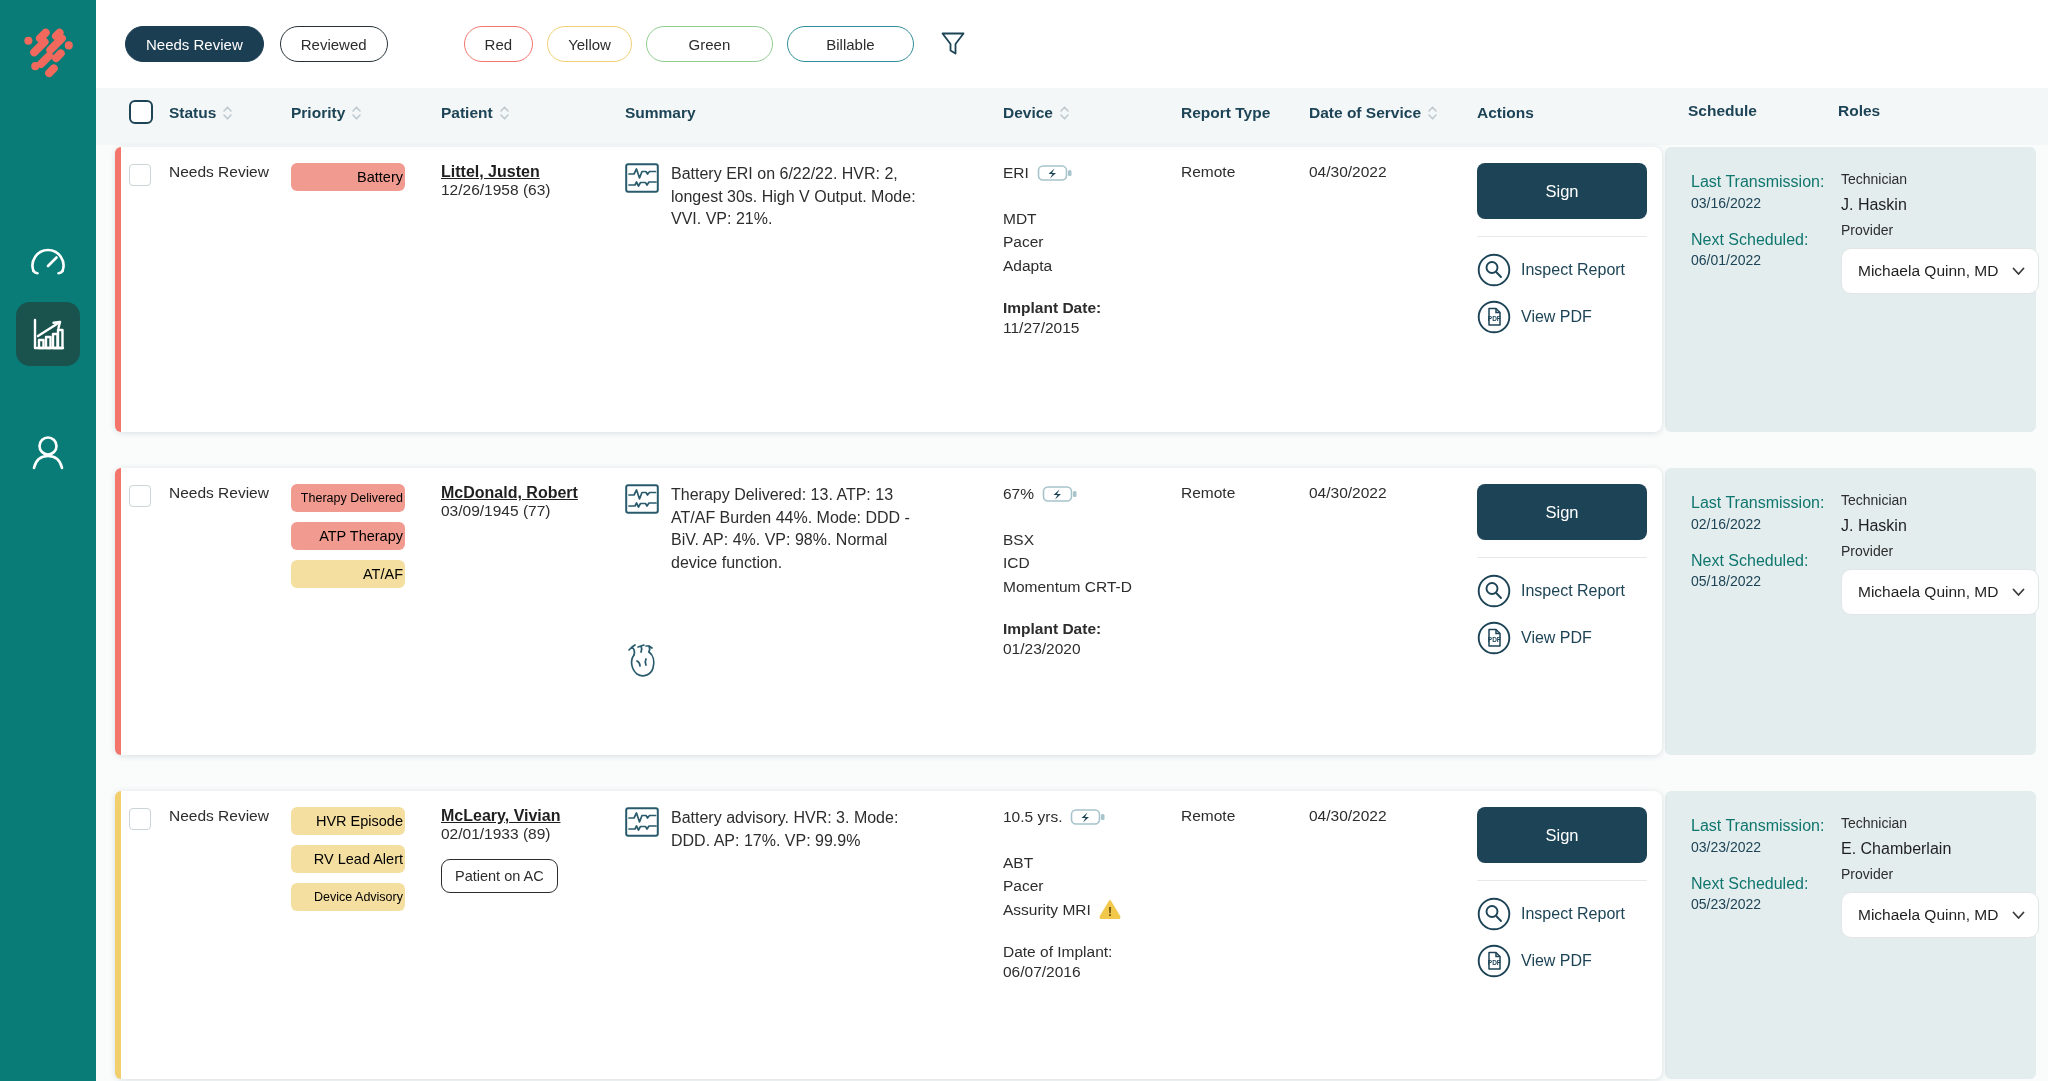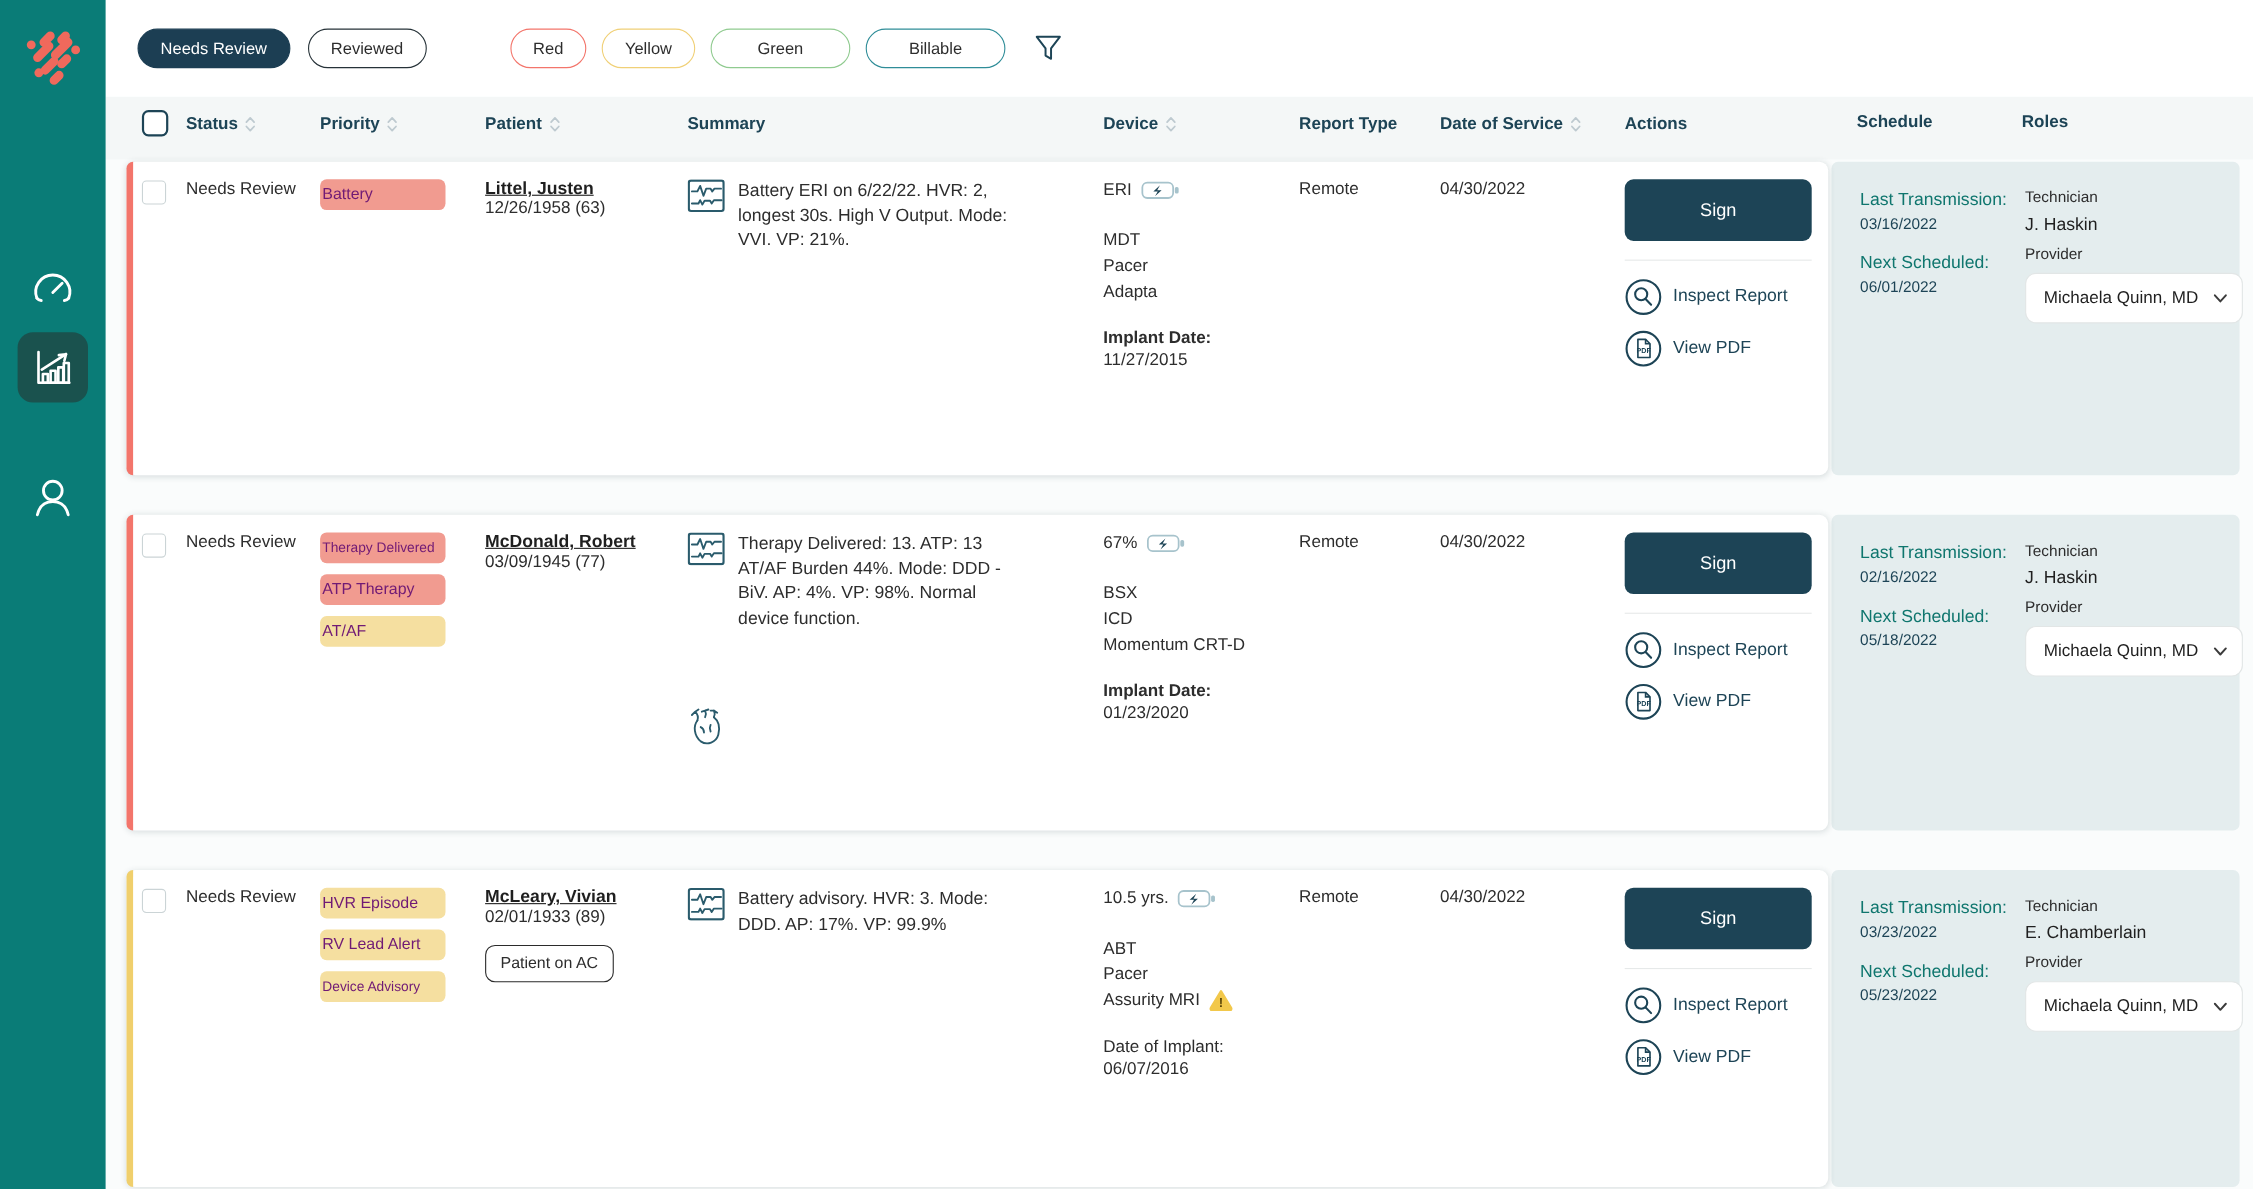--- a/index.html
+++ b/index.html
@@ -47,21 +47,21 @@
 .row:nth-of-type(3) .card,.row:nth-of-type(3) .panel{height:288px}
 .card{position:relative;width:1547px;background:#fff;border-radius:8px;
   box-shadow:0 1px 6px rgba(40,60,70,.16);display:flex;padding:16px 0 0 14px}
 .accent{position:absolute;left:0;top:0;bottom:0;width:6px;border-radius:8px 0 0 8px}
 .panel{width:371px;margin-left:3px;background:#E4EDEE;border-radius:6px;display:flex;padding:24px 10px 0 26px}
 .cell{font-size:15.5px}
 .cb{display:inline-block;width:22px;height:22px;border:1.5px solid #CBD4D6;border-radius:4px;background:#fff;cursor:pointer;margin-top:1px}
 .hcb{width:24px;height:24px;border:2px solid #1D4456;border-radius:6px;margin-top:-2px}
 
 .badges{display:flex;flex-direction:column;gap:10px;align-items:flex-start}
-.badge{width:114px;text-align:left;padding:6px 2px;border-radius:6px;font-size:14.5px;color:#701a75}
+.badge{width:114px;text-align:right;padding:6px 2px;border-radius:6px;font-size:14.5px;color:#000000}
 .badge.small{font-size:12.5px;padding:7px 2px}
 .badge.salmon{background:#F19B90}
 .badge.yellow{background:#F5DFA0}
 
 .pname{font-weight:bold;font-size:16px;color:#1f1f1f;text-decoration:underline;cursor:pointer}
 .pdob{font-size:15.5px}
 .pnote{margin-top:16px;display:inline-block;border:1.6px solid #2b2b2b;border-radius:9px;padding:8px 13px;font-size:14.5px;background:#fff;cursor:pointer}
 
 .col-summary{display:flex;gap:12px;position:relative}
 .stext{width:258px;font-size:16px;line-height:1.42;color:#2d2d2d}

